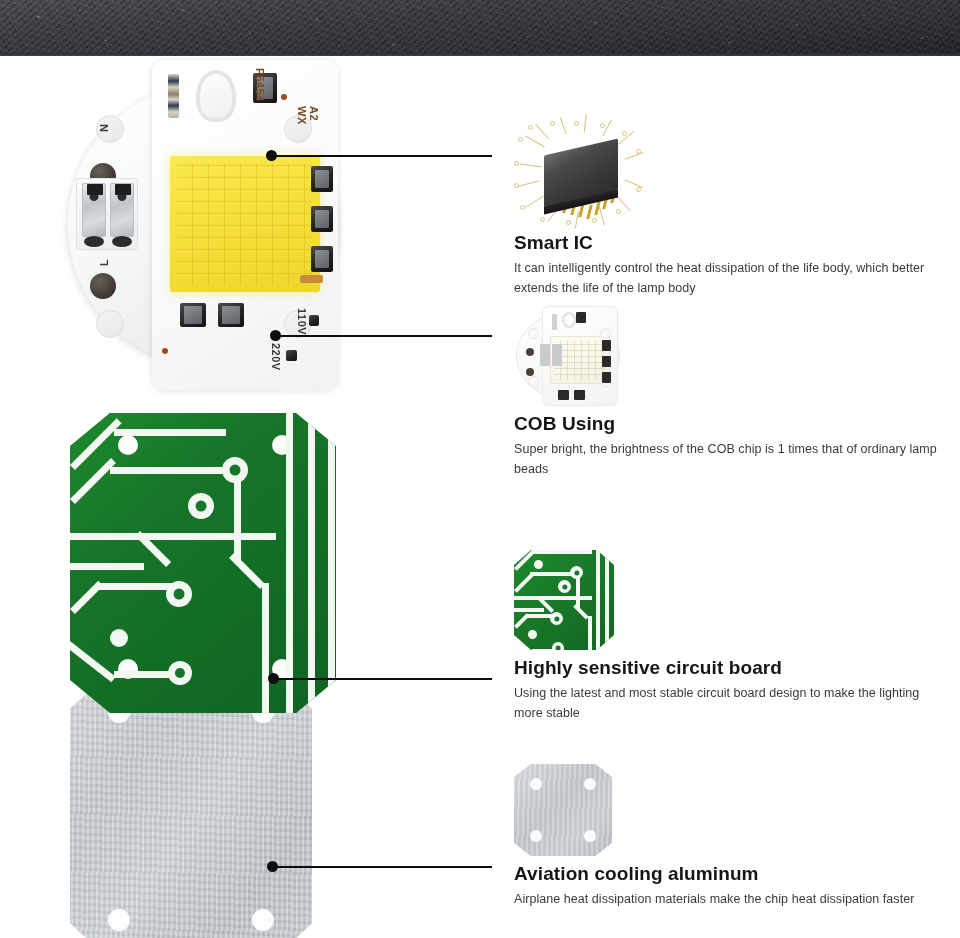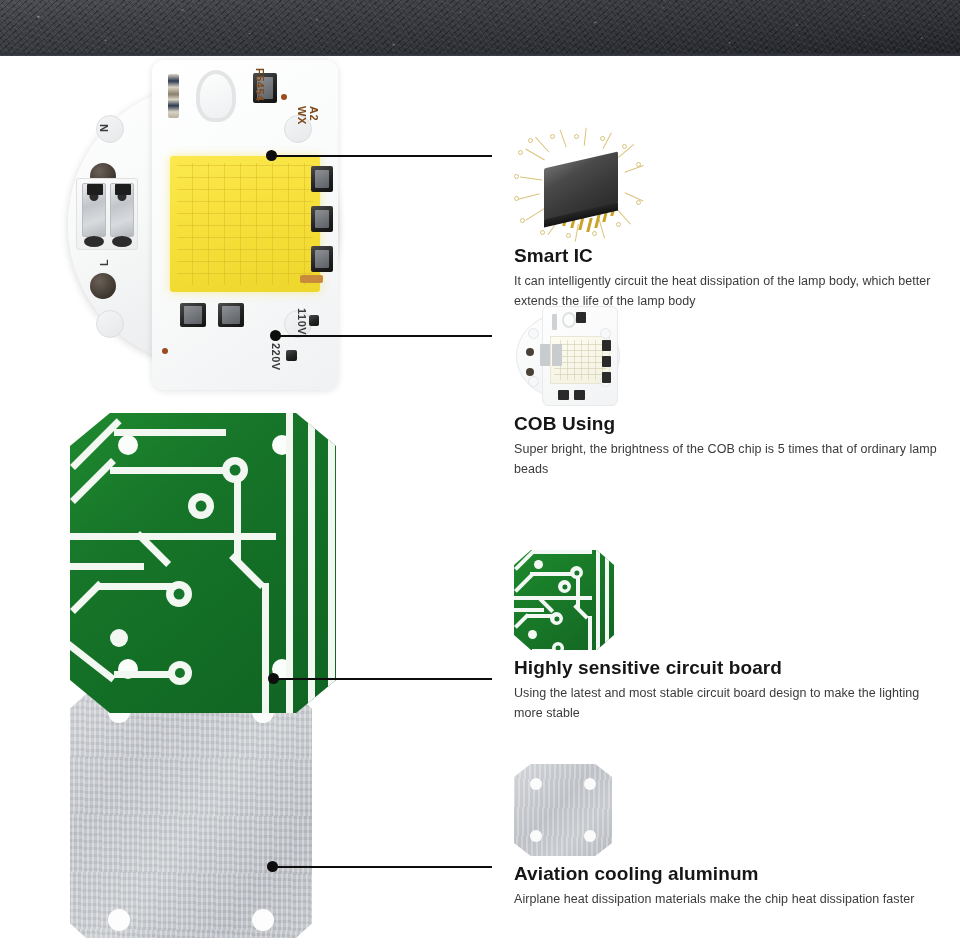--- a/index.html
+++ b/index.html
@@ -354,21 +354,21 @@
 <span class="leader" style="left:276px; top:335px; width:216px;"></span>
 
 <span class="leader-dot" style="left:268px; top:673px;"></span>
 <span class="leader" style="left:274px; top:678px; width:218px;"></span>
 
 <span class="leader-dot" style="left:267px; top:861px;"></span>
 <span class="leader" style="left:273px; top:866px; width:219px;"></span>
 
 <div class="features">
 
-  <div class="feature" style="top:78px;">
+  <div class="feature" style="top:65px;">
     <div class="feature-icon ic-icon">
       <span class="ic-lead" style="left:10px;  top:20px; width:22px; height:1.4px; transform:rotate(30deg);"></span>
       <span class="ic-lead" style="left:18px;  top:10px; width:20px; height:1.4px; transform:rotate(48deg);"></span>
       <span class="ic-lead" style="left:40px;  top:4px;  width:18px; height:1.4px; transform:rotate(70deg);"></span>
       <span class="ic-lead" style="left:62px;  top:2px;  width:18px; height:1.4px; transform:rotate(96deg);"></span>
       <span class="ic-lead" style="left:84px;  top:6px;  width:18px; height:1.4px; transform:rotate(118deg);"></span>
       <span class="ic-lead" style="left:102px; top:16px; width:20px; height:1.4px; transform:rotate(140deg);"></span>
       <span class="ic-lead" style="left:110px; top:34px; width:20px; height:1.4px; transform:rotate(160deg);"></span>
       <span class="ic-lead" style="left:6px;   top:44px; width:22px; height:1.4px; transform:rotate(8deg);"></span>
       <span class="ic-lead" style="left:4px;   top:62px; width:22px; height:1.4px; transform:rotate(-14deg);"></span>
@@ -401,21 +401,21 @@
       <span class="ic-pin" style="left:58px; top:80px; width:3px; height:14px; transform:skewX(-14deg);"></span>
       <span class="ic-pin" style="left:66px; top:82px; width:3px; height:14px; transform:skewX(-14deg);"></span>
       <span class="ic-pin" style="left:74px; top:84px; width:3px; height:14px; transform:skewX(-14deg);"></span>
       <span class="ic-pin" style="left:82px; top:80px; width:3px; height:14px; transform:skewX(-14deg);"></span>
       <span class="ic-pin" style="left:90px; top:74px; width:3px; height:14px; transform:skewX(-14deg);"></span>
       <span class="ic-pin" style="left:98px; top:68px; width:3px; height:14px; transform:skewX(-14deg);"></span>
 
       <div class="ic-body"></div>
     </div>
     <div class="feature-title">Smart IC</div>
-    <div class="feature-desc">It can intelligently circuit the heat dissipation of the lamp body, which better extends the life of the lamp body</div>
+    <div class="feature-desc">It can intelligently control the heat dissipation of the life body, which better extends the life of the lamp body</div>
   </div>
 
   <div class="feature" style="top:250px;">
     <div class="feature-icon cobmini">
       <div class="cobmini-round"></div>
       <div class="cobmini-sq"></div>
       <div class="cobmini-em"></div>
       <span class="cm-hole" style="left:14px; top:22px;"></span>
       <span class="cm-hole" style="left:86px; top:22px;"></span>
       <span class="cm-hole" style="left:14px; top:70px;"></span>
@@ -427,21 +427,21 @@
       <span class="cm-blk" style="left:88px; top:50px; width:9px;  height:11px;"></span>
       <span class="cm-blk" style="left:88px; top:66px; width:9px;  height:11px;"></span>
       <span class="cm-blk" style="left:44px; top:84px; width:11px; height:10px;"></span>
       <span class="cm-blk" style="left:60px; top:84px; width:11px; height:10px;"></span>
       <span class="cm-blk" style="left:38px; top:8px;  width:5px;  height:16px; background:#cfd2d4;"></span>
       <span class="cm-blk" style="left:48px; top:6px;  width:14px; height:16px; border-radius:50%; background:transparent; border:2px solid #dfe1e3;"></span>
       <span class="cm-blk" style="left:26px; top:38px; width:10px; height:22px; background:#c9ccce;"></span>
       <span class="cm-blk" style="left:38px; top:38px; width:10px; height:22px; background:#c9ccce;"></span>
     </div>
     <div class="feature-title">COB Using</div>
-    <div class="feature-desc">Super bright, the brightness of the COB chip is 5 times that of ordinary lamp beads</div>
+    <div class="feature-desc">Super bright, the brightness of the COB chip is 1 times that of ordinary lamp beads</div>
   </div>
 
   <div class="feature" style="top:708px;">
     <div class="feature-icon aluicon">
       <span class="ah" style="left:16px; top:14px;"></span>
       <span class="ah" style="left:70px; top:14px;"></span>
       <span class="ah" style="left:16px; top:66px;"></span>
       <span class="ah" style="left:70px; top:66px;"></span>
     </div>
     <div class="feature-title">Aviation cooling aluminum</div>

